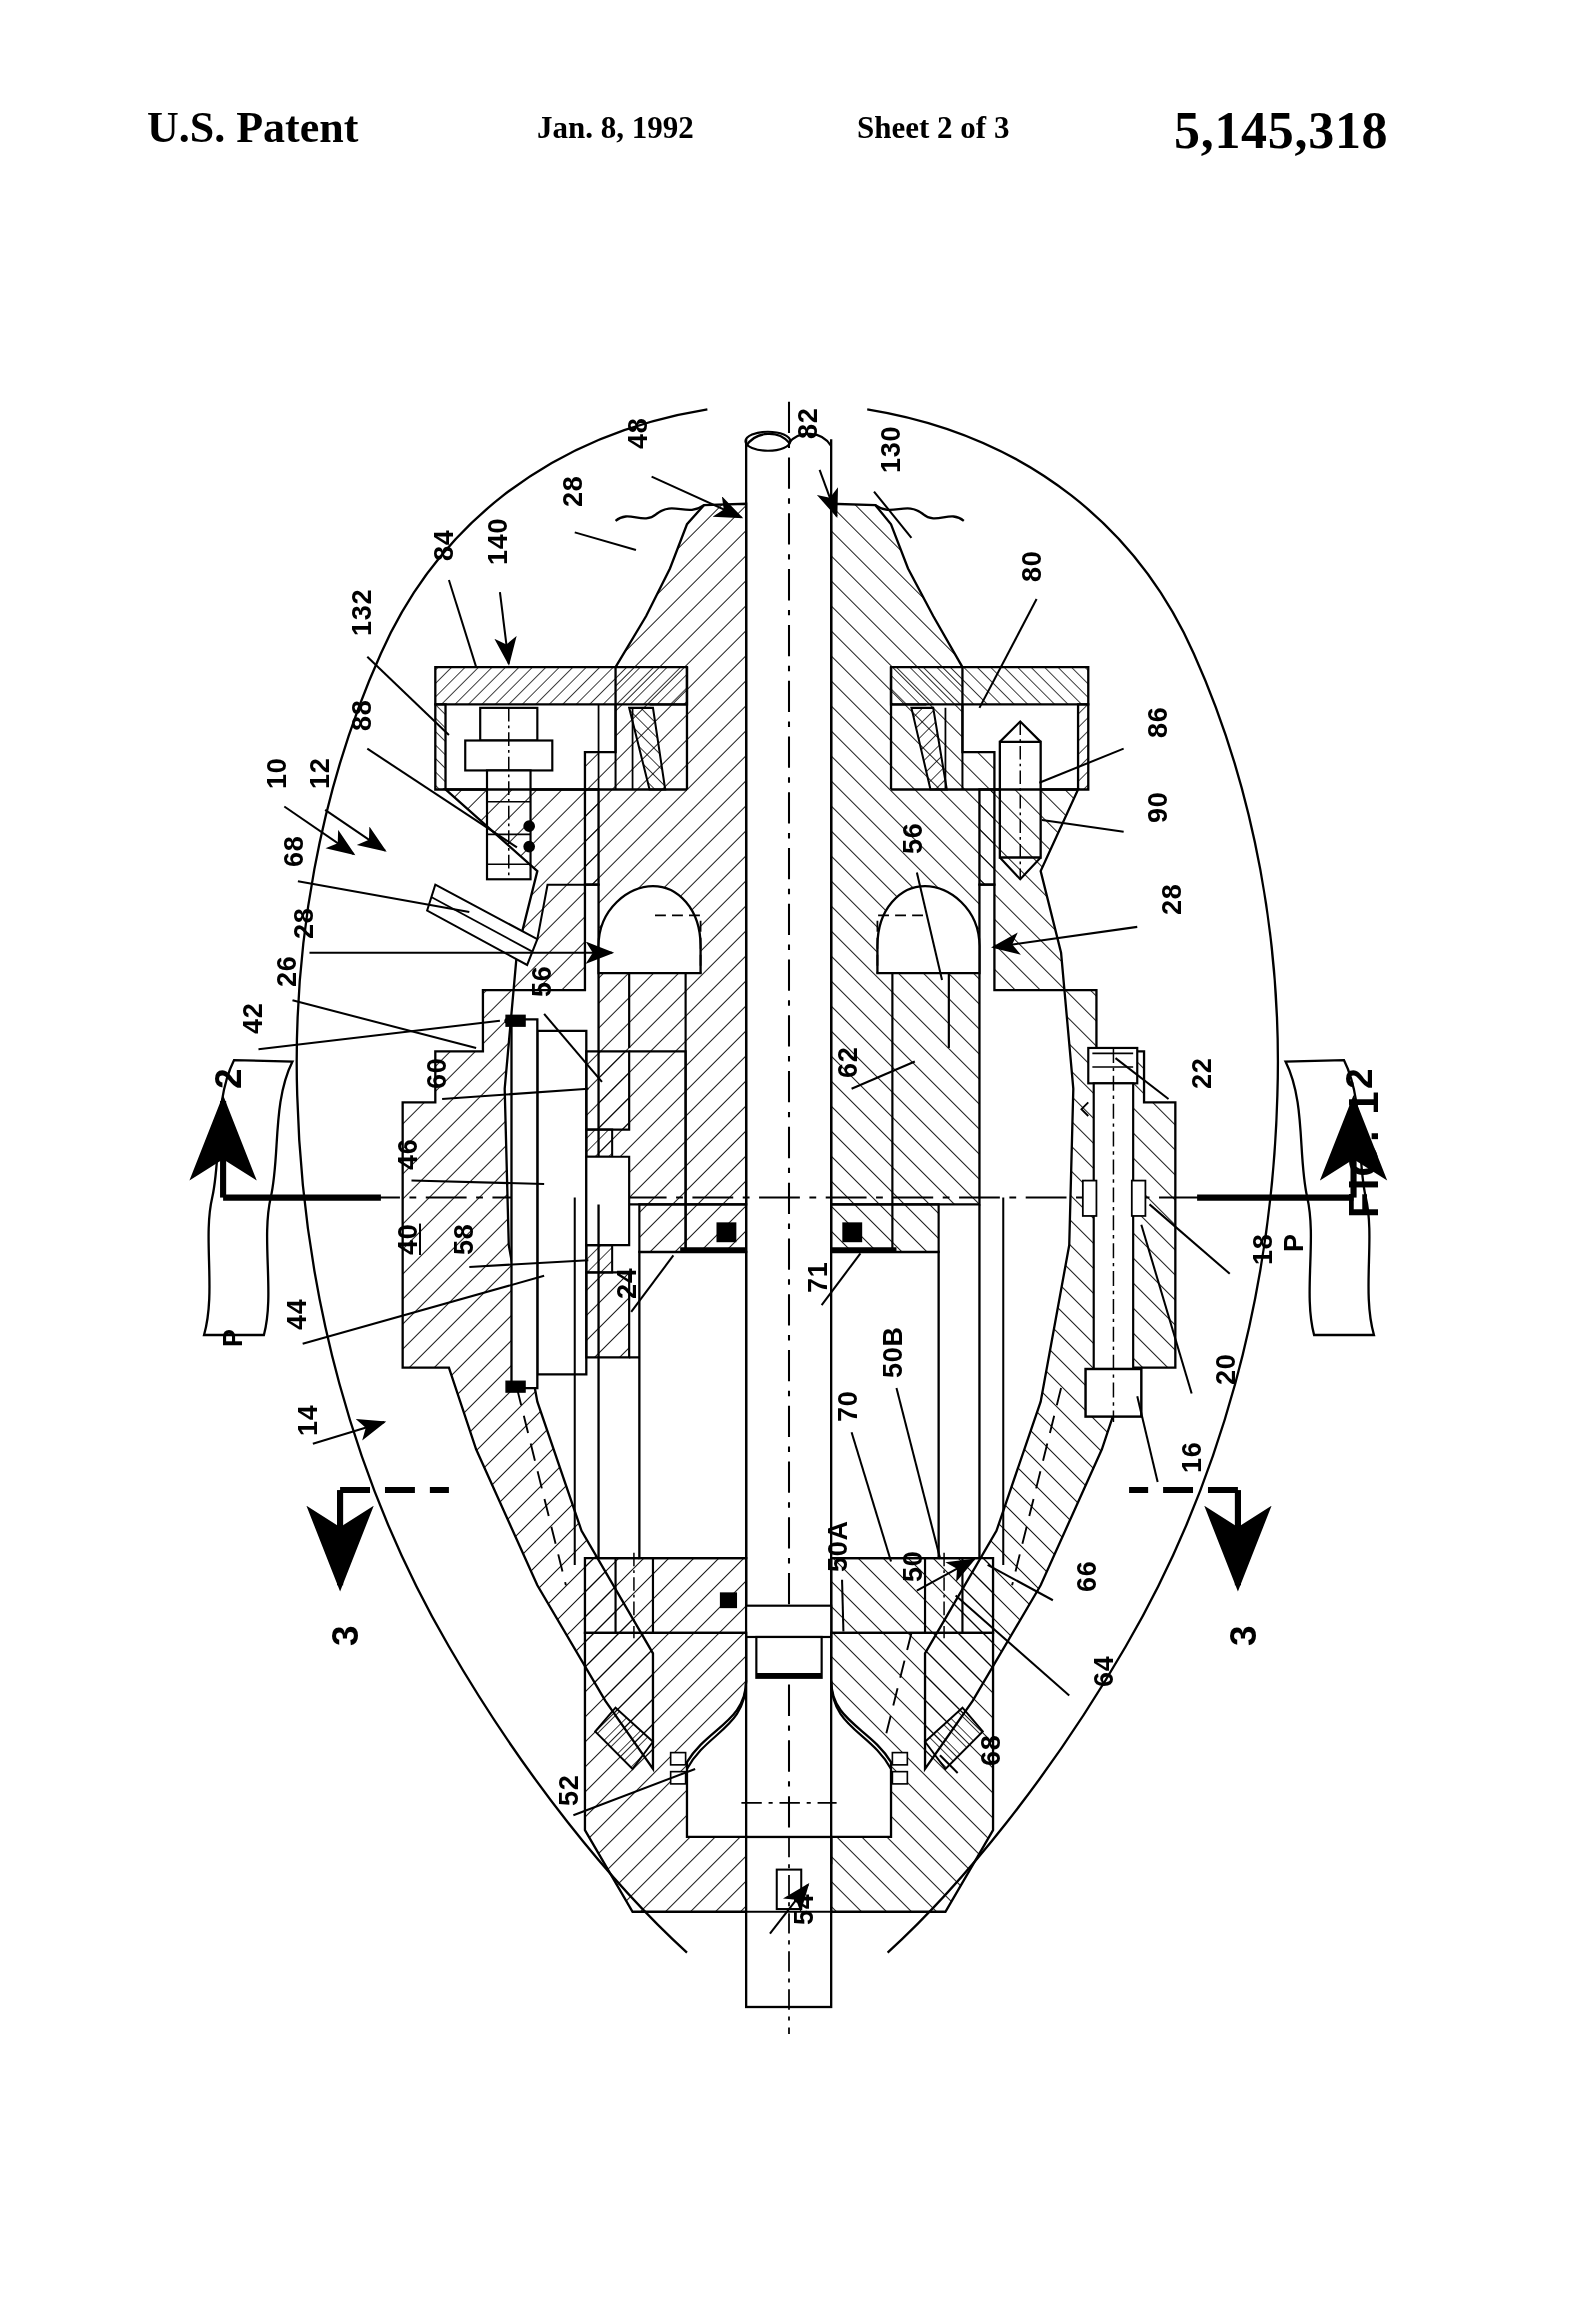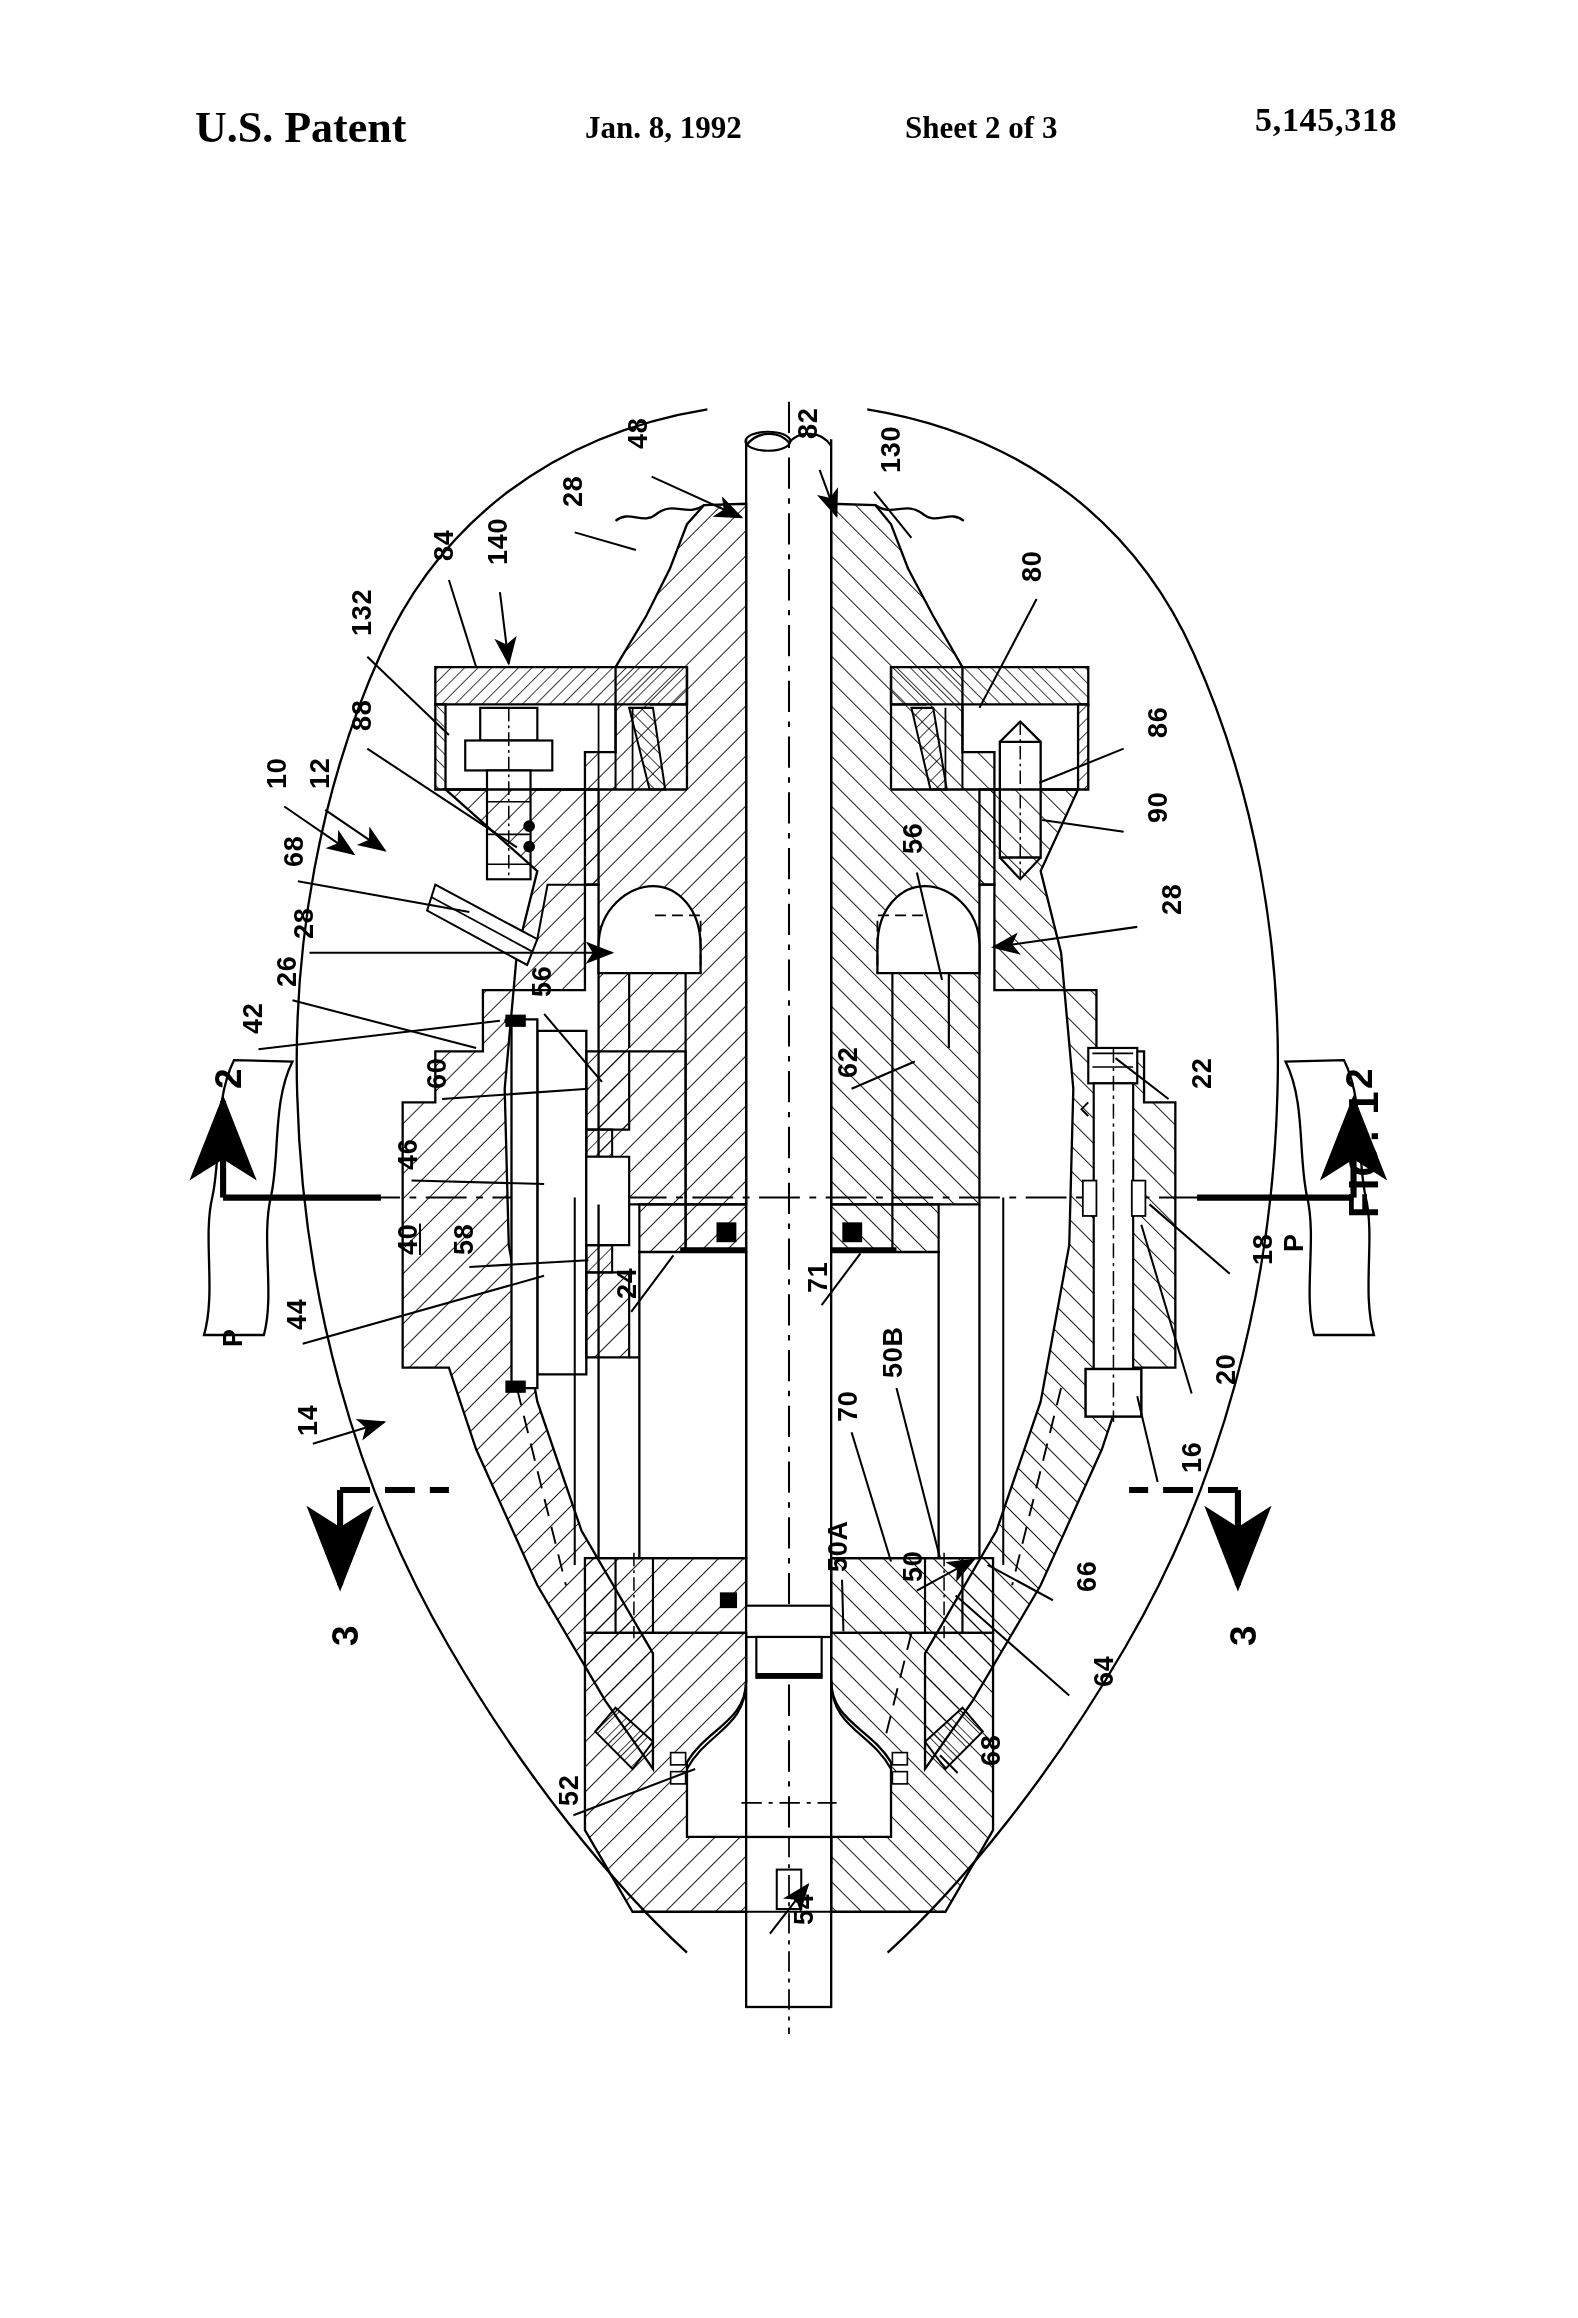--- a/index.html
+++ b/index.html
@@ -1,26 +1,26 @@
 <!DOCTYPE html>
 <html style="font-size:11px"><head>
 <meta charset="utf-8">
 <style>
   html,body{margin:0;padding:0;background:#ffffff;}
   body{width:1578px;height:2319px;position:relative;overflow:hidden;
        font-family:"Liberation Serif", serif;color:#000;}
 
   
-  #header{position:absolute;left:0;top:102px;width:1419px;height:68px;margin-left:48px;}
+  #header{position:absolute;left:0;top:102px;width:1419px;height:68px;}
   #header .h-item{position:absolute;font-weight:bold;white-space:nowrap;
       font-family:"Liberation Serif", serif;}
   #hdr-title{left:147px;top:0px;font-size:44px;letter-spacing:0px;}
   #hdr-date{left:537px;top:8.2px;font-size:31px;}
   #hdr-sheet{left:857px;top:8.2px;font-size:31px;}
-  #hdr-patno{left:1207px;top:-1.4px;font-size:34px;letter-spacing:0.7px;}
+  #hdr-patno{left:1174px;top:-1.4px;font-size:52px;letter-spacing:0.7px;}
 
   
   #figure{position:absolute;left:0;top:0;width:1578px;height:2319px;}
   #figure svg{position:absolute;left:0;top:0;}
 
   
   .lbl{position:absolute;font-family:"Liberation Sans", sans-serif;
        font-size:27px;font-weight:700;color:#000;white-space:nowrap;
        transform-origin:0 0;transform:rotate(-90deg);letter-spacing:0.7px;}
   .lbl.big{font-size:37px;font-weight:800;}

